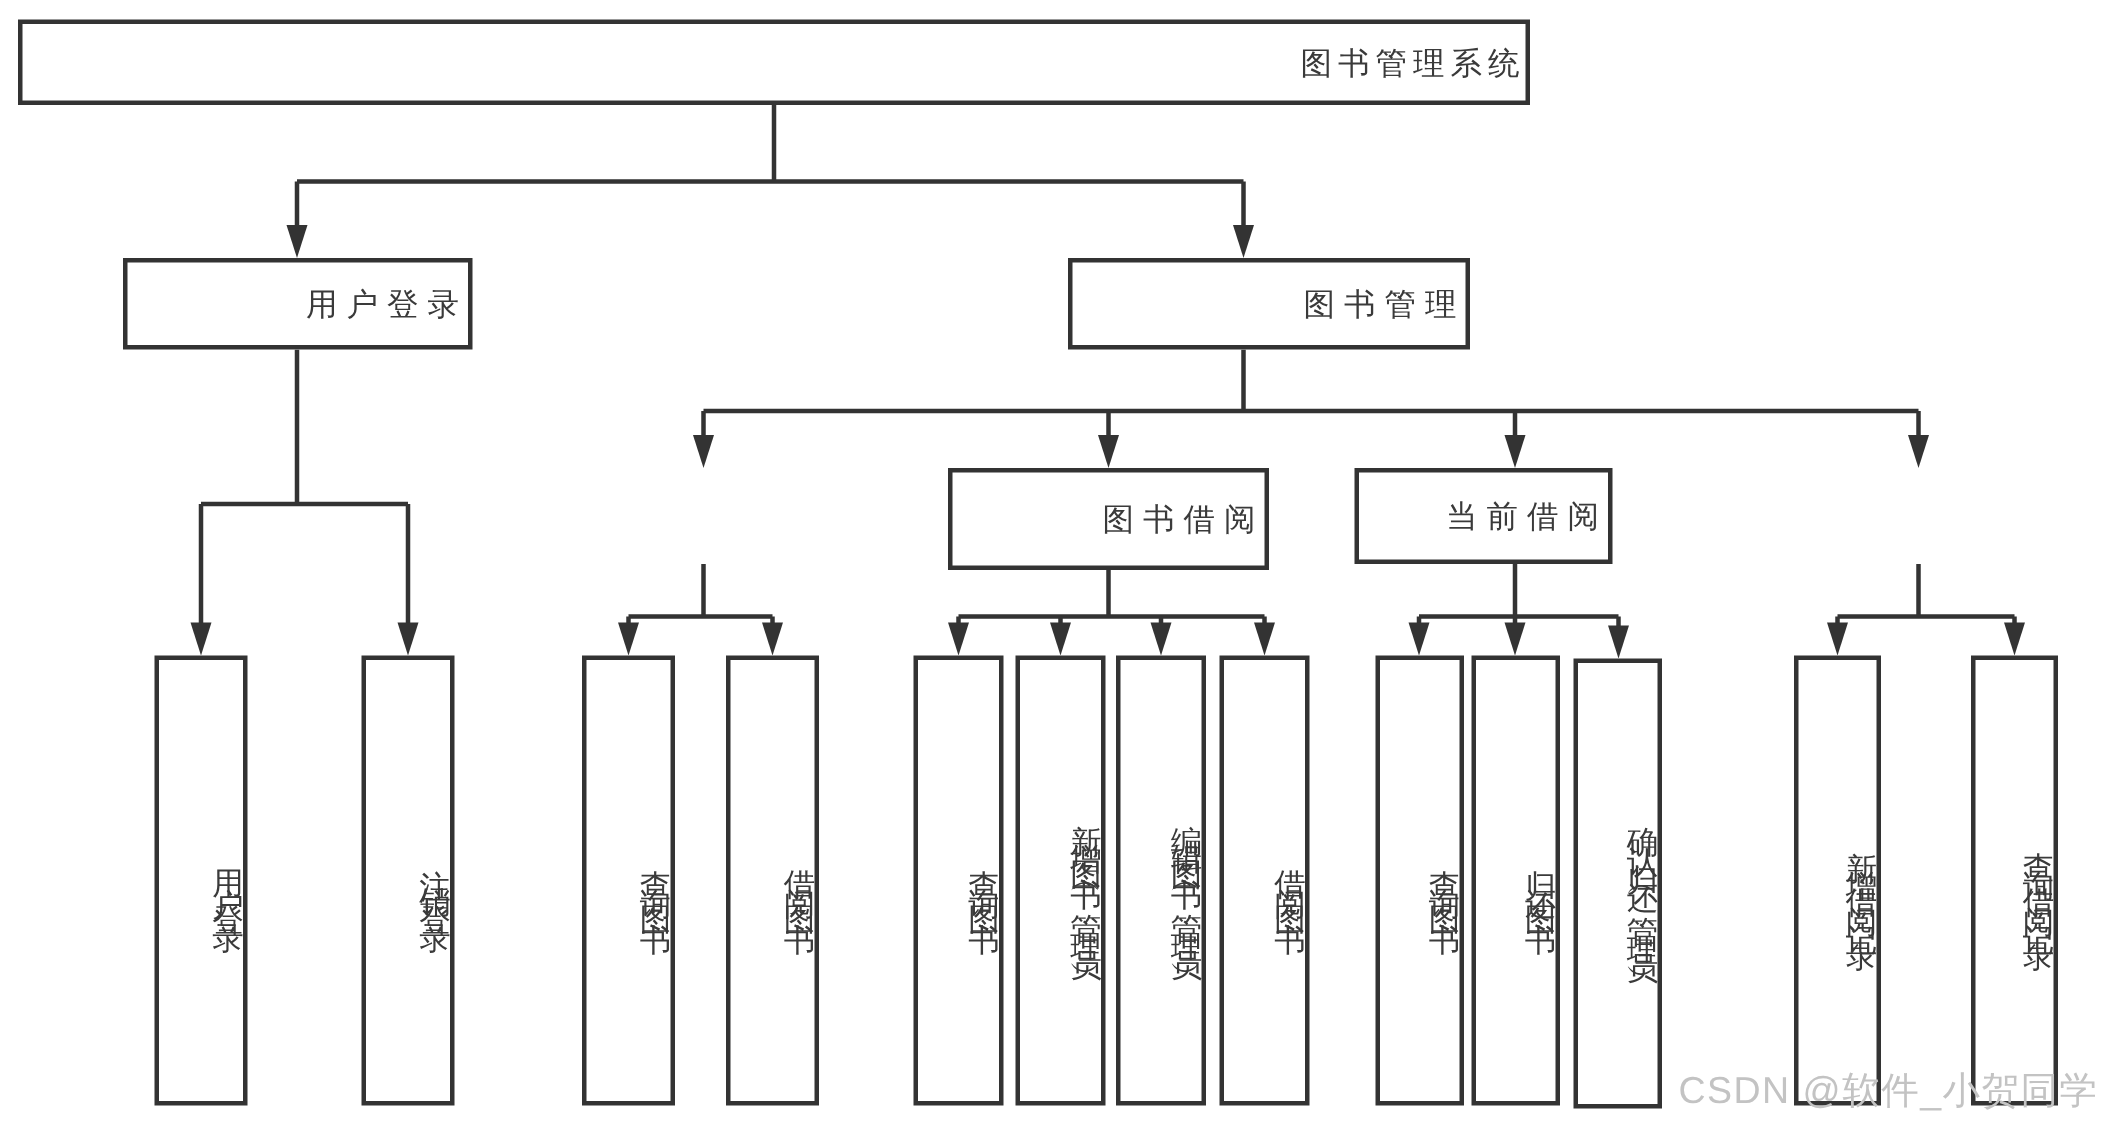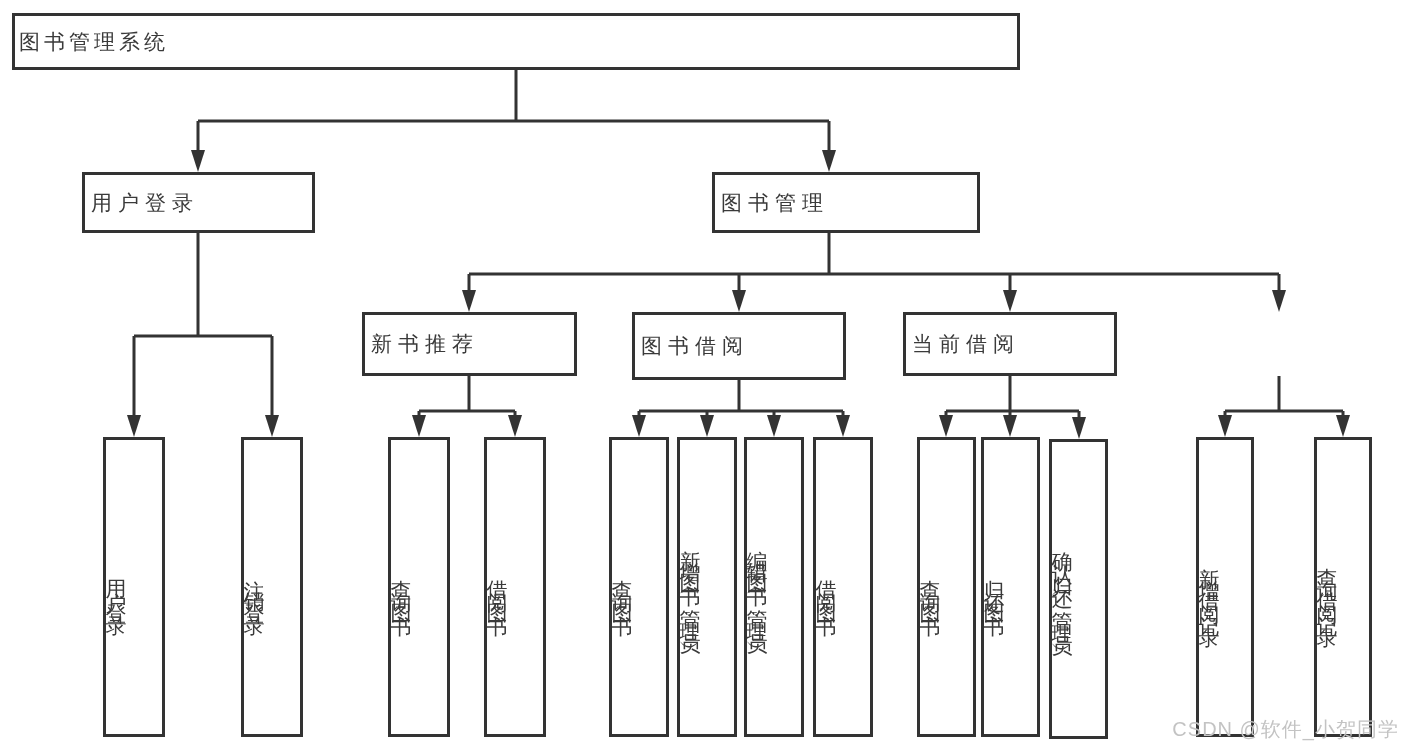--- a/index.html
+++ b/index.html
@@ -27,44 +27,45 @@
   .connectors polygon {
     fill: var(--line, #333333);
     stroke: none;
   }
   .node {
     position: absolute;
     background: var(--box_bg, #ffffff);
     border: 3px solid var(--line, #333333);
     display: flex;
     align-items: center;
-    justify-content: flex-start;
+    justify-content: flex-end;
     color: var(--text, #3a3a3a);
     z-index: 2;
+    font-family: Liberation Serif, serif;
   }
   .node .lbl {
     font-size: 21px;
     letter-spacing: 6px;
     white-space: nowrap;
     text-indent: 6px; 
   }
   .node.root .lbl { letter-spacing: 4px; text-indent: 4px; }
   .node.v .lbl {
     writing-mode: vertical-rl;
     text-orientation: mixed;
     letter-spacing: 12px;
     text-indent: 0;
     line-height: 1;
     max-height: 290px;
   }
   .watermark {
     position: absolute;
     right: 6px;
     bottom: 4px;
-    font-size: 20px;
+    font-size: 25px;
     letter-spacing: 1px;
     color: var(--watermark, #c3c3c3);
     z-index: 5;
     white-space: nowrap;
   }
 </style>
 </head>
 <body>
 
 <div class="stage">
@@ -106,27 +107,24 @@
     <span class="lbl">图书管理系统</span>
   </div>
 
   <div class="node" style="left:82px; top:172px; width:233px; height:61px;">
     <span class="lbl">用户登录</span>
   </div>
   <div class="node" style="left:712px; top:172px; width:268px; height:61px;">
     <span class="lbl">图书管理</span>
   </div>
 
-  <div class="node" style="left:362px; top:312px; width:215px; height:64px;">
-    <span class="lbl">新书推荐</span>
-  </div>
   <div class="node" style="left:632px; top:312px; width:214px; height:68px;">
     <span class="lbl">图书借阅</span>
   </div>
-  <div class="node" style="left:903px; top:312px; width:214px; height:64px;">
+  <div class="node" style="left:903px; top:312px; width:172px; height:64px;">
     <span class="lbl">当前借阅</span>
   </div>
 
   <div class="node v" style="left:103px; top:437px; width:62px; height:300px;">
     <span class="lbl">用户登录</span>
   </div>
   <div class="node v" style="left:241px; top:437px; width:62px; height:300px;">
     <span class="lbl">注销登录</span>
   </div>
 

